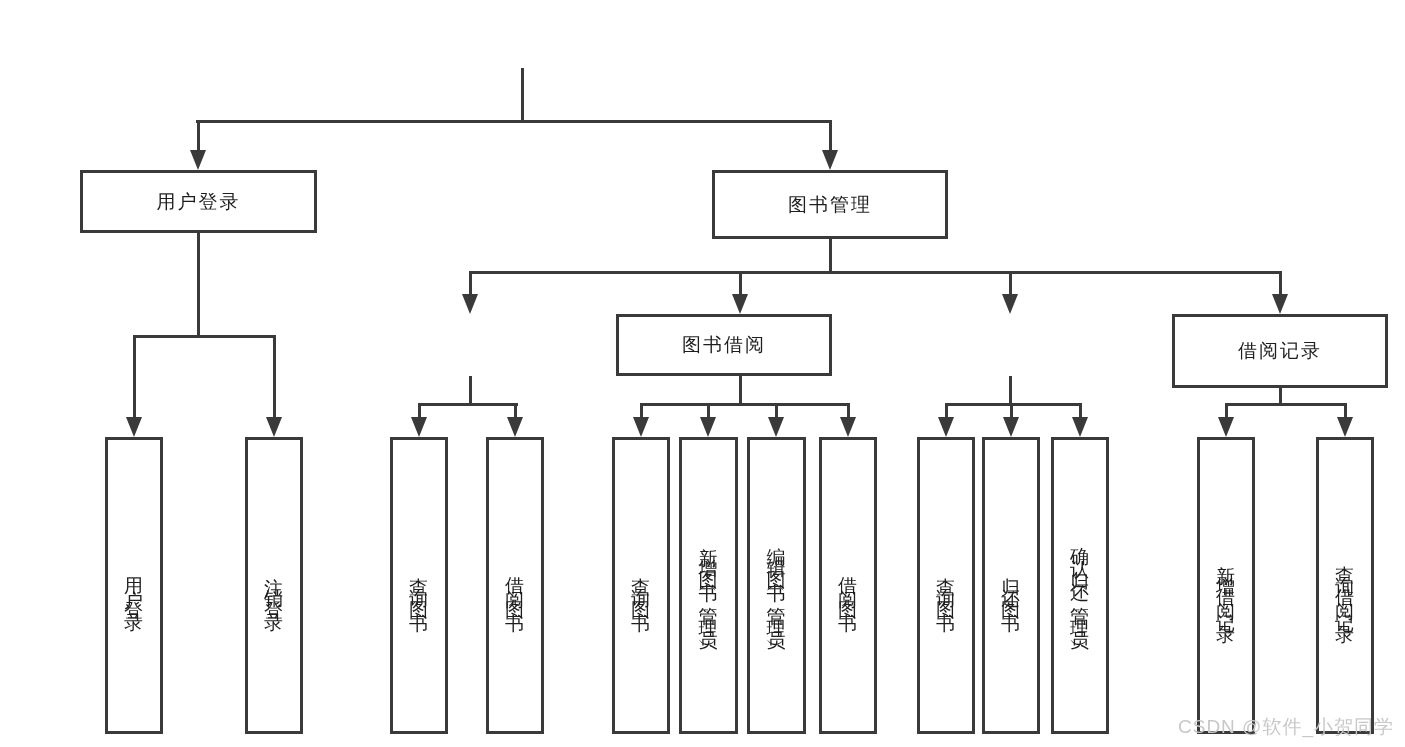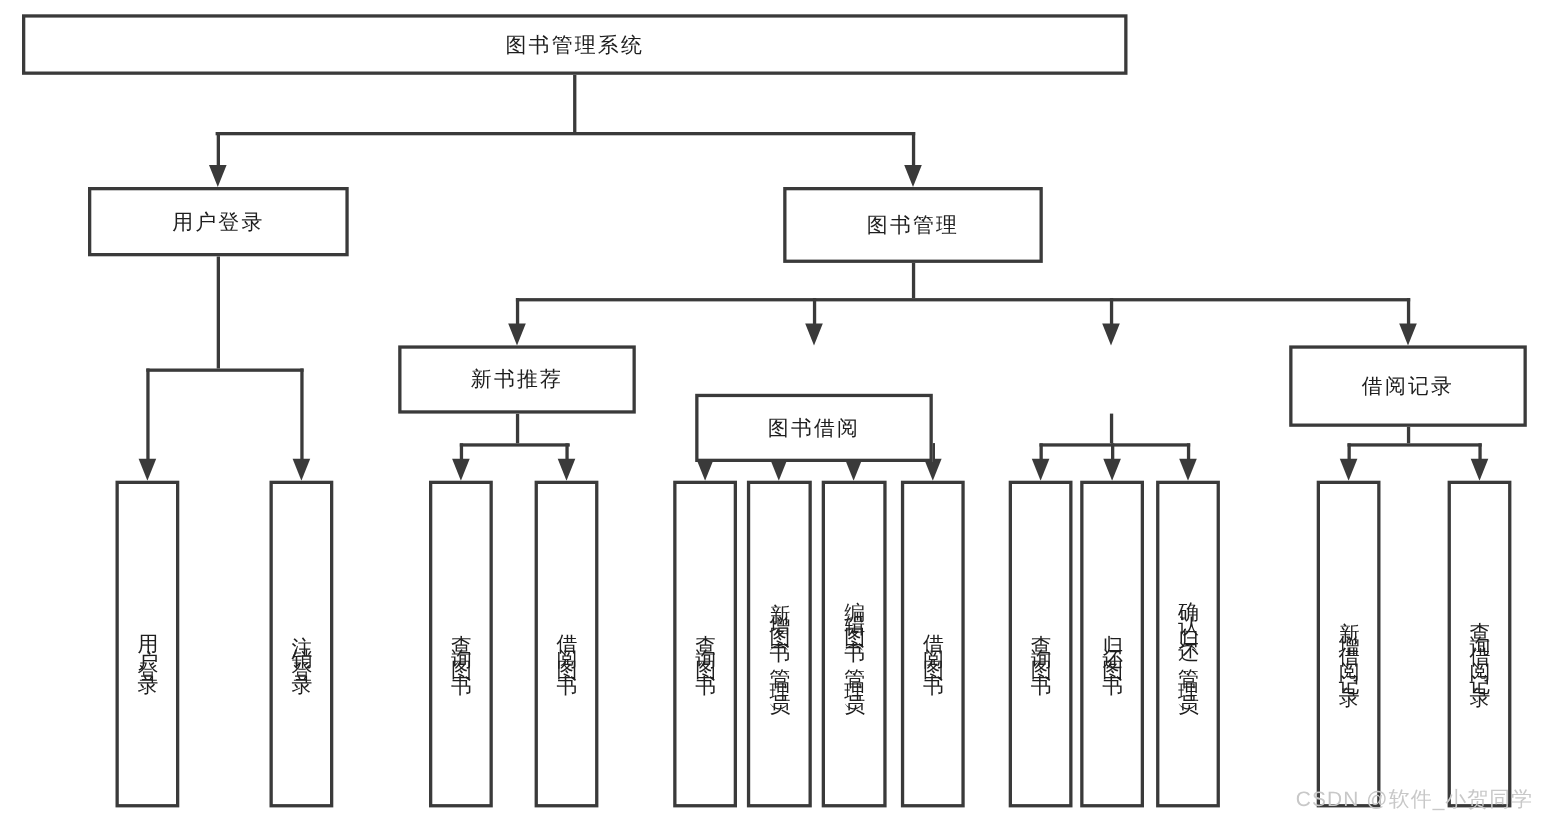--- a/index.html
+++ b/index.html
@@ -43,23 +43,20 @@
     letter-spacing:1px;
     z-index:5;
     white-space:nowrap;
   }
 </style>
 </head>
 <body>
 
 <div class="stage">
 
-  <div class="node" style="left:20px;top:13px;width:1005px;height:55px;">
-    <span>图书管理系统</span>
-  </div>
 
   <div class="vline" style="left:521px;top:68px;height:52px;"></div>
   <div class="hline" style="left:196px;top:120px;width:636px;"></div>
   <div class="vline" style="left:197px;top:120px;height:32px;"></div>
   <div class="arrow" style="left:190px;top:150px;"></div>
   <div class="vline" style="left:829px;top:120px;height:32px;"></div>
   <div class="arrow" style="left:822px;top:150px;"></div>
 
   <div class="node" style="left:80px;top:170px;width:237px;height:63px;">
     <span>用户登录</span>
@@ -79,24 +76,21 @@
   <div class="hline" style="left:469px;top:271px;width:813px;"></div>
   <div class="vline" style="left:469px;top:271px;height:25px;"></div>
   <div class="arrow" style="left:462px;top:294px;"></div>
   <div class="vline" style="left:739px;top:271px;height:25px;"></div>
   <div class="arrow" style="left:732px;top:294px;"></div>
   <div class="vline" style="left:1009px;top:271px;height:25px;"></div>
   <div class="arrow" style="left:1002px;top:294px;"></div>
   <div class="vline" style="left:1279px;top:271px;height:25px;"></div>
   <div class="arrow" style="left:1272px;top:294px;"></div>
 
-  <div class="node" style="left:362px;top:314px;width:216px;height:62px;">
-    <span>新书推荐</span>
-  </div>
-  <div class="node" style="left:632px;top:314px;width:216px;height:62px;margin-top:44px;">
+  <div class="node" style="left:616px;top:314px;width:216px;height:62px;">
     <span>图书借阅</span>
   </div>
   <div class="node" style="left:1172px;top:314px;width:216px;height:74px;">
     <span>借阅记录</span>
   </div>
 
   <div class="vline" style="left:469px;top:376px;height:27px;"></div>
   <div class="hline" style="left:418px;top:403px;width:100px;"></div>
   <div class="vline" style="left:418px;top:403px;height:16px;"></div>
   <div class="arrow" style="left:411px;top:417px;"></div>

